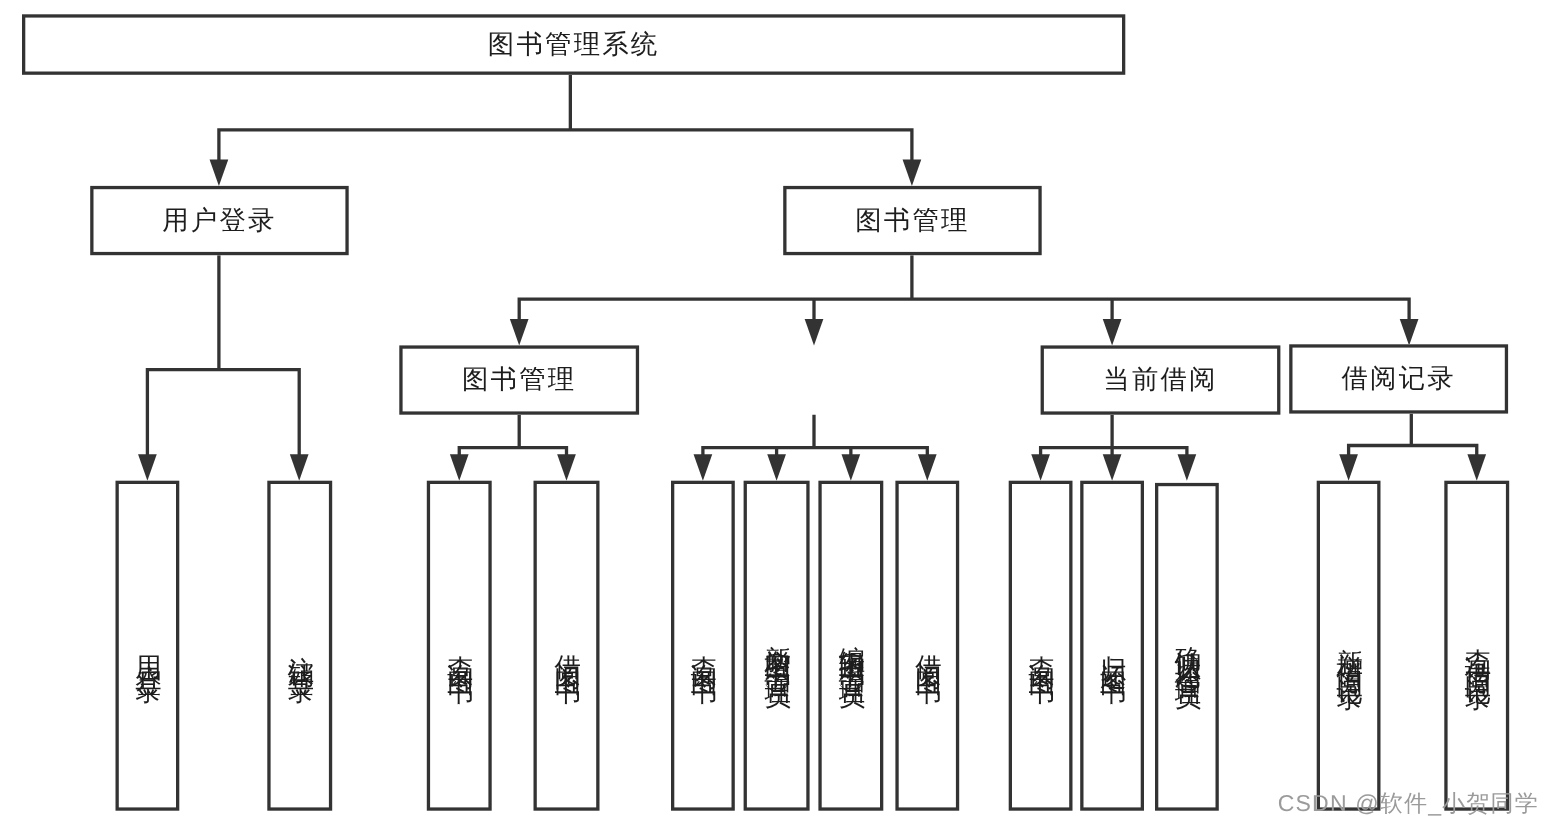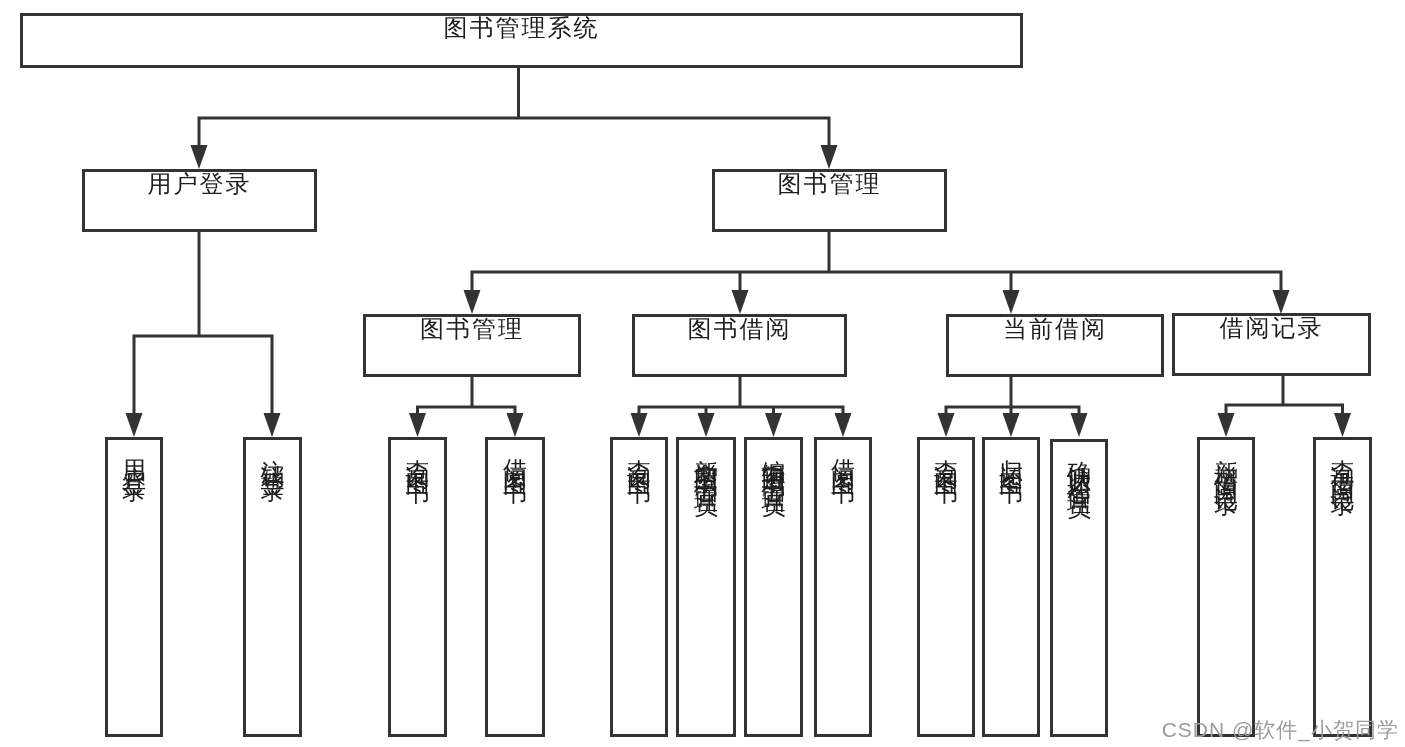--- a/index.html
+++ b/index.html
@@ -9,21 +9,21 @@
     font-family:"Liberation Sans",sans-serif;
     color:var(--text,#1d1d1d);
   }
   .wires{position:absolute;left:0;top:0;}
   .wire-stroke{stroke:var(--line,#333);stroke-width:3;fill:none;}
   .wire-fill{fill:var(--line,#333);stroke:none;}
   .box{
     position:absolute;box-sizing:border-box;
     border:3px solid var(--line,#333);
     background:var(--background,#fff);
-    display:flex;justify-content:center;
+    display:flex;align-items:center;justify-content:center;
     font-size:24px;letter-spacing:2px;line-height:1;
   }
   .vbox{letter-spacing:0;}
   .vt{
     writing-mode:vertical-rl;text-orientation:mixed;
     letter-spacing:7px;margin-bottom:-7px;line-height:1;
   }
   .vt.tight{letter-spacing:5px;margin-bottom:-5px;}
   .watermark{
     position:absolute;top:716px;right:6px;z-index:5;
@@ -75,23 +75,20 @@
   <div class="box" style="left:82px;top:169px;width:235px;height:63px">
     <span>用户登录</span>
   </div>
   <div class="box" style="left:712px;top:169px;width:235px;height:63px">
     <span>图书管理</span>
   </div>
 
   <div class="box" style="left:363px;top:314px;width:218px;height:63px">
     <span>图书管理</span>
   </div>
-  <div class="box" style="left:632px;top:314px;width:215px;height:63px">
-    <span>图书借阅</span>
-  </div>
   <div class="box" style="left:946px;top:314px;width:218px;height:63px">
     <span>当前借阅</span>
   </div>
   <div class="box" style="left:1172px;top:313px;width:199px;height:63px">
     <span>借阅记录</span>
   </div>
 
   <div class="box vbox" style="left:105px;top:437px;width:58px;height:300px">
     <span class="vt">用户登录</span>
   </div>

